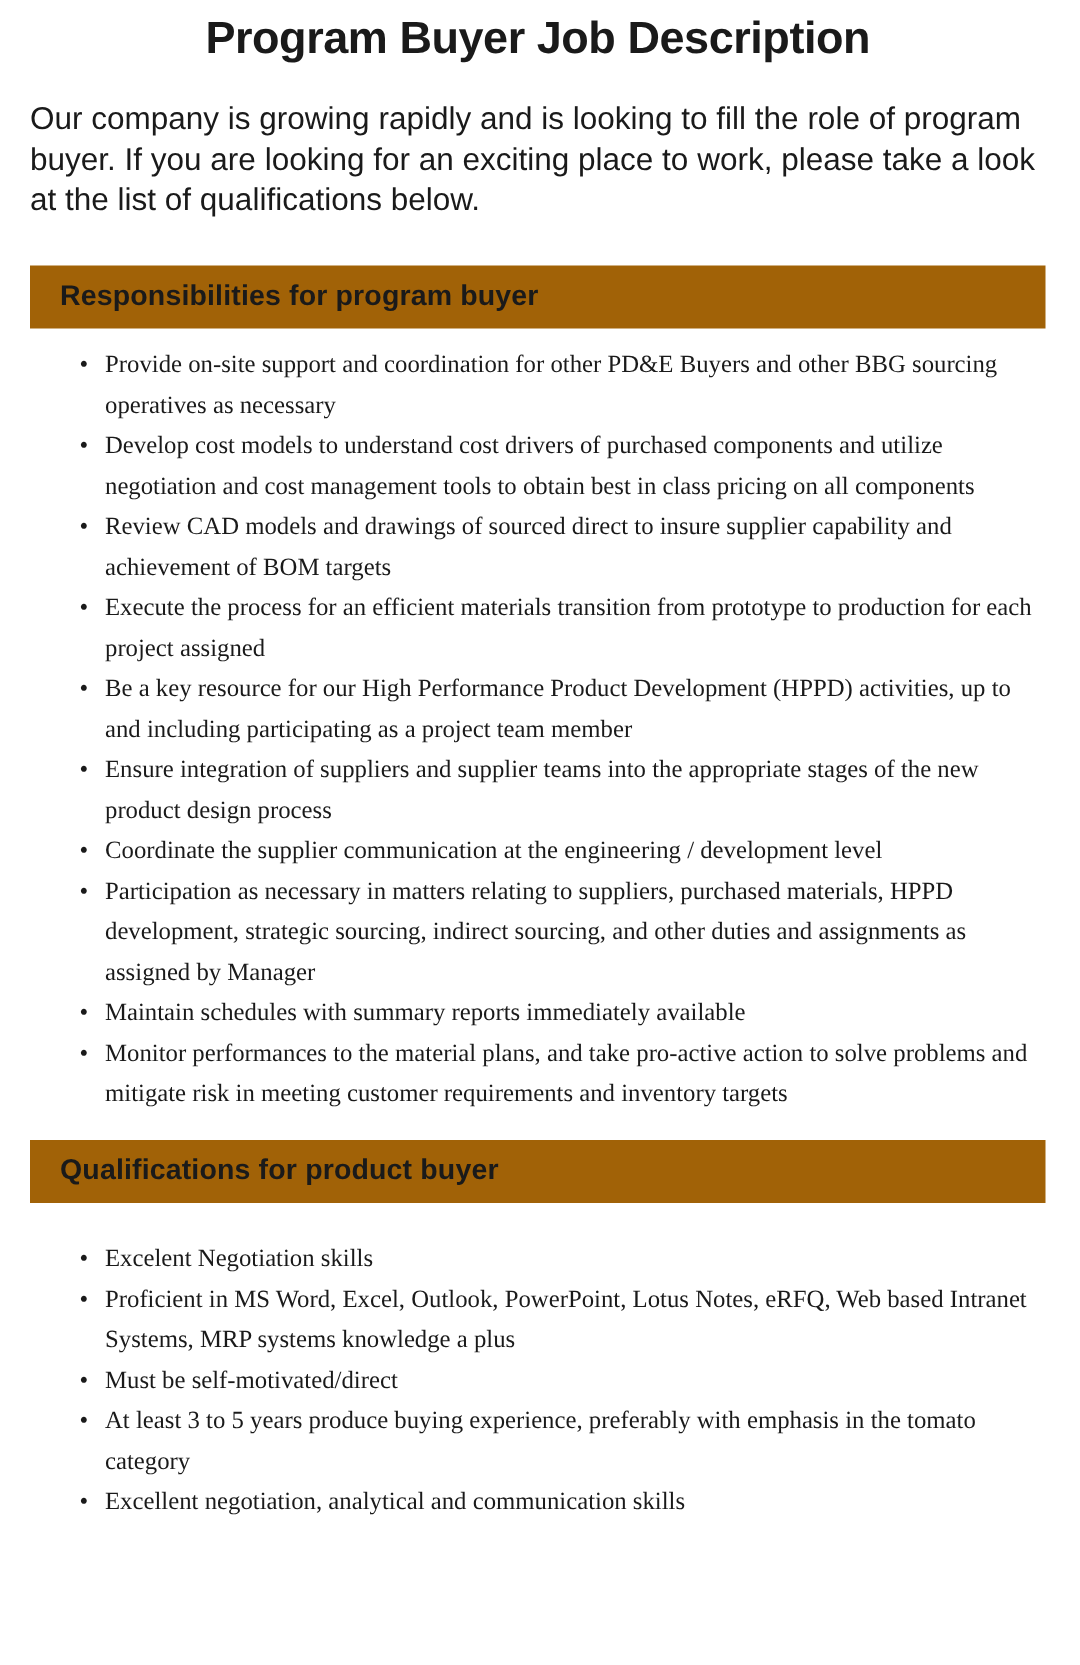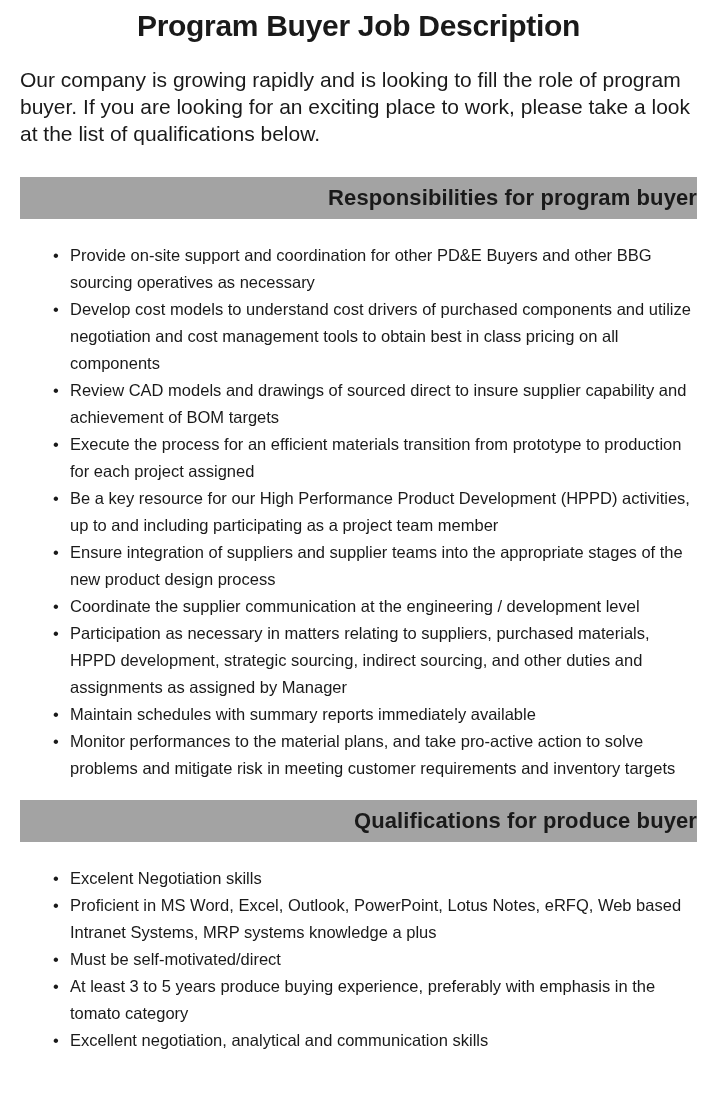--- a/index.html
+++ b/index.html
@@ -29,33 +29,33 @@
   }
   .intro {
     font-size: 21px;
     line-height: 27px;
     margin: 22px 0 0 0;
   }
   .section {
     margin-top: 30px;
   }
   .section-heading {
-    background: #a3a3a3;
-    font-size: 22px;
+    background: #a16207;
+    font-size: 19px;
     font-weight: 700;
     line-height: 42px;
     height: 42px;
     padding: 0 0 0 20px;
     letter-spacing: 0.1px;
-    text-align: right;
   }
   ul.bullet-list {
-    margin: 23px 0 0 0;
+    margin: 10px 0 0 0;
     padding: 0 0 0 50px;
     list-style: none;
+    font-family: Liberation Serif, serif;
   }
   ul.bullet-list li {
     font-size: 16.5px;
     line-height: 27px;
     position: relative;
     padding-left: 0;
   }
   ul.bullet-list li::before {
     content: "\2022";
     position: absolute;
@@ -90,21 +90,21 @@
         <li>Be a key resource for our High Performance Product Development (HPPD) activities, up to and including participating as a project team member</li>
         <li>Ensure integration of suppliers and supplier teams into the appropriate stages of the new product design process</li>
         <li>Coordinate the supplier communication at the engineering / development level</li>
         <li>Participation as necessary in matters relating to suppliers, purchased materials, HPPD development, strategic sourcing, indirect sourcing, and other duties and assignments as assigned by Manager</li>
         <li>Maintain schedules with summary reports immediately available</li>
         <li>Monitor performances to the material plans, and take pro-active action to solve problems and mitigate risk in meeting customer requirements and inventory targets</li>
       </ul>
   </div>
 
   <div class="section qualifications">
-    <div class="section-heading">Qualifications for produce buyer</div>
+    <div class="section-heading">Qualifications for product buyer</div>
     <ul class="bullet-list">
         <li>Excelent Negotiation skills</li>
         <li>Proficient in MS Word, Excel, Outlook, PowerPoint, Lotus Notes, eRFQ, Web based Intranet Systems, MRP systems knowledge a plus</li>
         <li>Must be self-motivated/direct</li>
         <li>At least 3 to 5 years produce buying experience, preferably with emphasis in the tomato category</li>
         <li>Excellent negotiation, analytical and communication skills</li>
       </ul>
   </div>
 
 </div>

